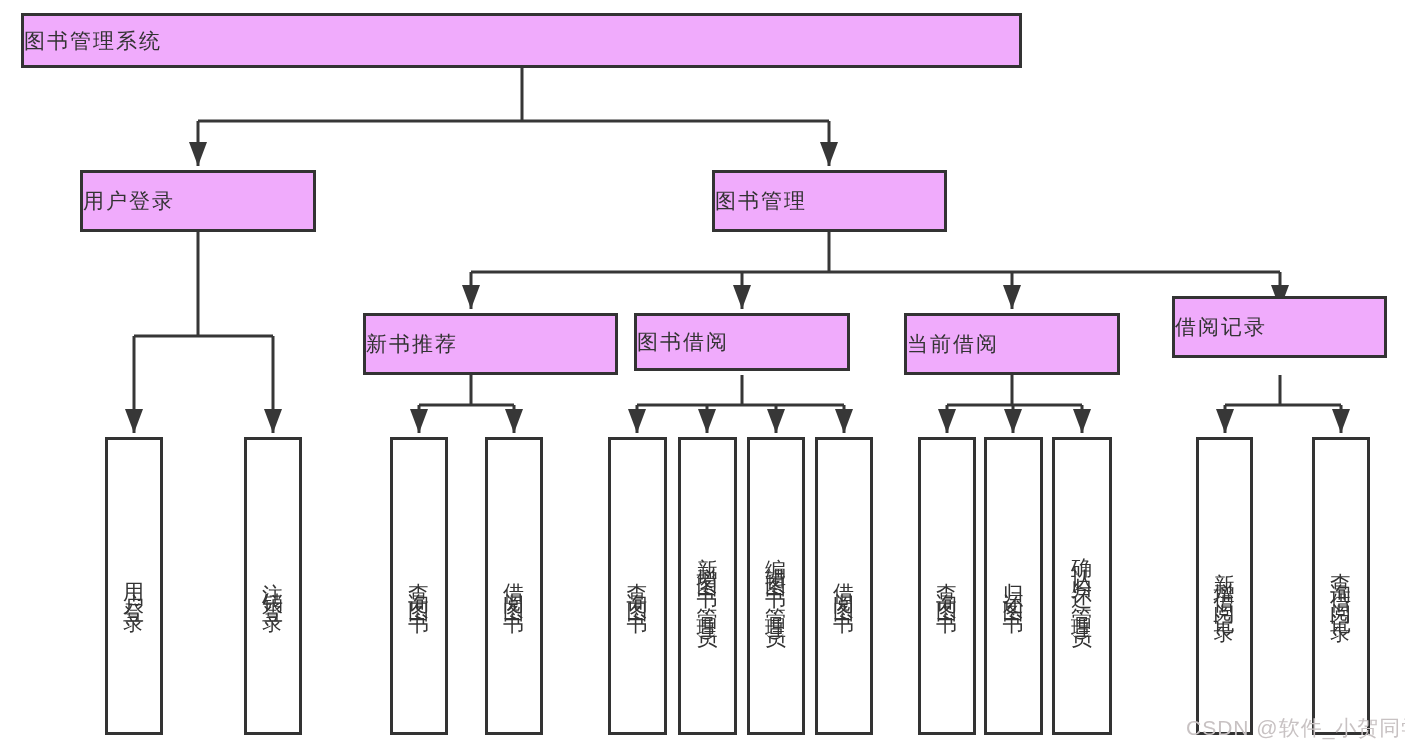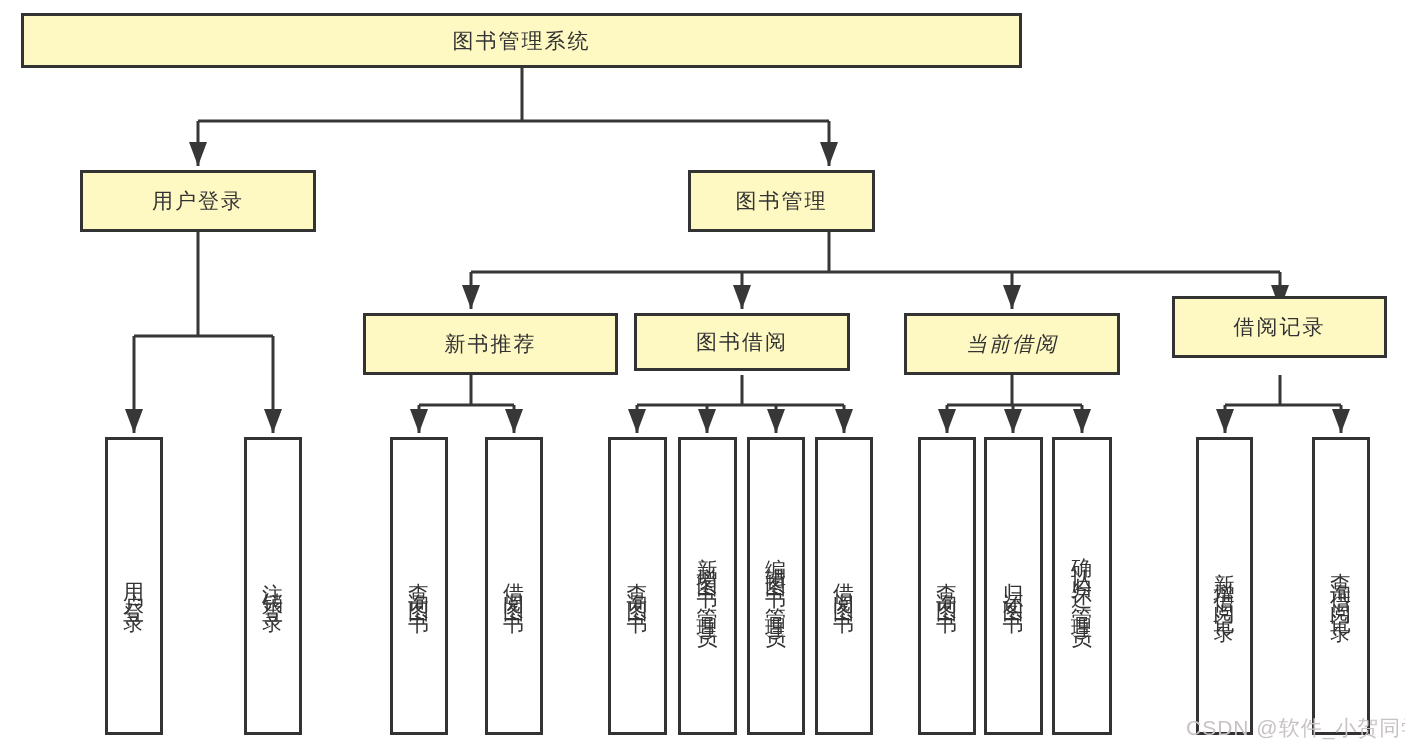--- a/index.html
+++ b/index.html
@@ -27,24 +27,24 @@
     fill: none;
   }
   .wires marker path {
     fill: #373737;
     stroke: none;
   }
   .node {
     position: absolute;
     box-sizing: border-box;
     border: 3px solid #333333;
-    background: #fef9c3;
+    background: #f0abfc;
     display: flex;
     align-items: center;
-    justify-content: center;
+    justify-content: flex-start;
     color: #333333;
     font-size: 21px;
     letter-spacing: 2px;
     white-space: nowrap;
   }
   .leaf {
     position: absolute;
     box-sizing: border-box;
     border: 3px solid #333333;
     background: #ffffff;
@@ -113,31 +113,31 @@
     <path marker-end="url(#arrow)" d="M1341,405 V433"></path>
   </svg>
 
   <div class="node" style="left:21px; top:13px; width:1001px; height:55px;">
     <span>图书管理系统</span>
   </div>
 
   <div class="node" style="left:80px; top:170px; width:236px; height:62px;">
     <span>用户登录</span>
   </div>
-  <div class="node" style="left:688px; top:170px; width:187px; height:62px;">
+  <div class="node" style="left:712px; top:170px; width:235px; height:62px;">
     <span>图书管理</span>
   </div>
 
   <div class="node" style="left:363px; top:313px; width:255px; height:62px;">
     <span>新书推荐</span>
   </div>
   <div class="node" style="left:634px; top:313px; width:216px; height:58px;">
     <span>图书借阅</span>
   </div>
-  <div class="node" style="left:904px; top:313px; width:216px; height:62px;font-style:italic;">
+  <div class="node" style="left:904px; top:313px; width:216px; height:62px;">
     <span>当前借阅</span>
   </div>
   <div class="node" style="left:1172px; top:296px; width:215px; height:62px;">
     <span>借阅记录</span>
   </div>
 
   <div class="leaf" style="left:105px; width:58px;">
     <span>用户登录</span>
   </div>
   <div class="leaf" style="left:244px; width:58px;">

